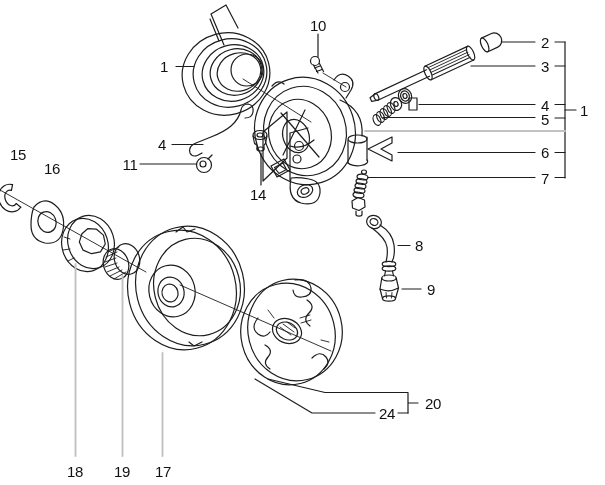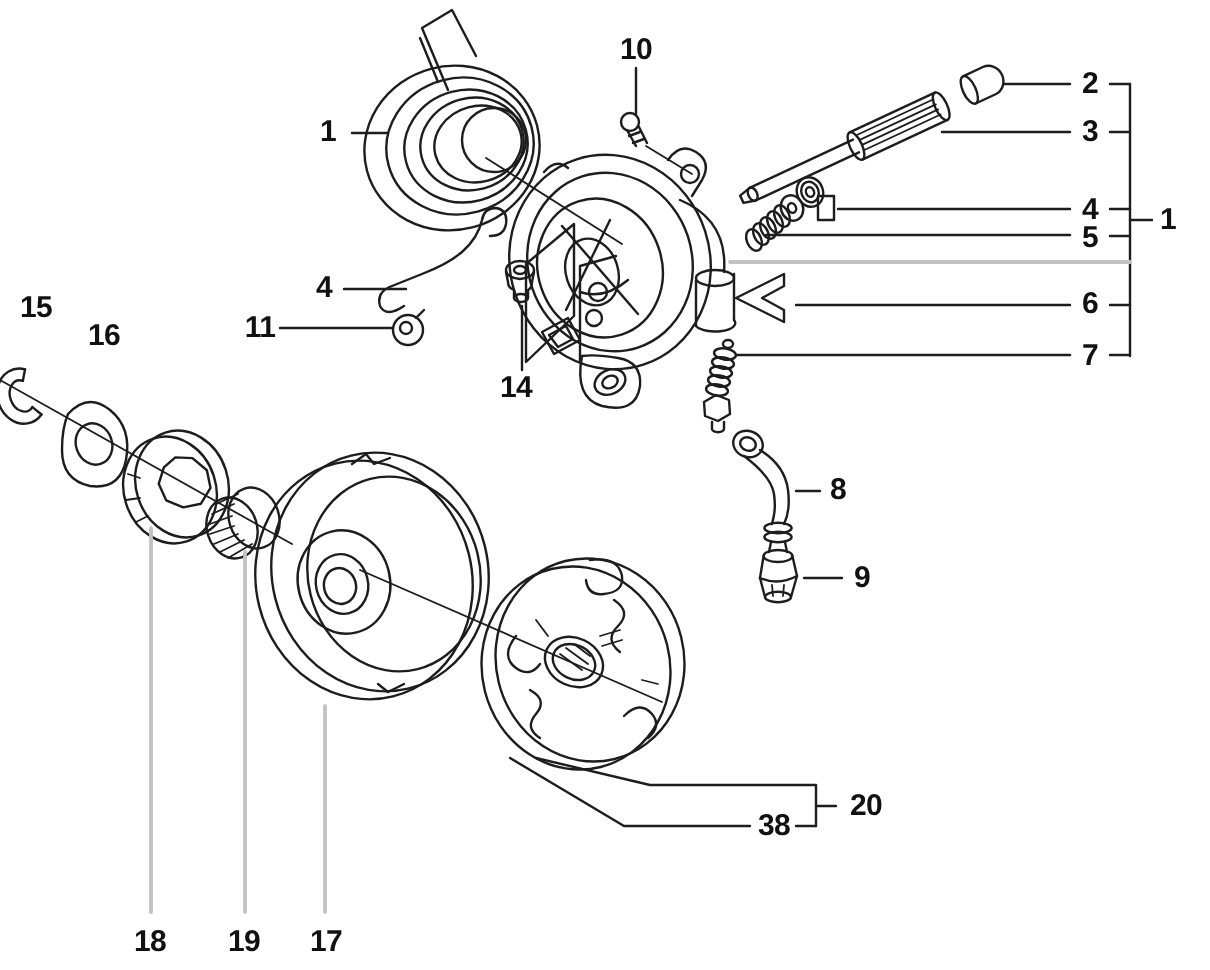--- a/index.html
+++ b/index.html
@@ -4,21 +4,21 @@
 <style>
   html,body{margin:0;padding:0;background:#ffffff;}
   .stage{position:relative;width:605px;height:485px;background:#ffffff;overflow:hidden;
          font-family:"Liberation Sans",sans-serif;}
   .stage svg{position:absolute;left:0;top:0;}
   .stage svg *{stroke:#1d1d1d;fill:none;stroke-width:1.2;stroke-linecap:round;stroke-linejoin:round;}
   .stage svg .thin{stroke-width:0.9;}
   .stage svg .gray{stroke:#c2c2c2;stroke-width:1.9;}
   .stage svg .leader{stroke-width:1.1;}
   .callout{position:absolute;transform:translate(-50%,-50%);
-           font-weight:700;font-size:15px;line-height:1;color:#111;
+           font-weight:400;font-size:15px;line-height:1;color:#111;
            letter-spacing:-0.3px;white-space:nowrap;}
 </style>
 </head>
 <body>
 
 <div class="stage">
 
 <svg width="605" height="485" viewBox="0 0 605 485">
 
   <g>
@@ -237,14 +237,14 @@
   <div class="callout" style="left:164px;top:66px">1</div>
   <div class="callout" style="left:162px;top:144px">4</div>
   <div class="callout" style="left:130px;top:164px">11</div>
   <div class="callout" style="left:258px;top:194px">14</div>
   <div class="callout" style="left:18px;top:154px">15</div>
   <div class="callout" style="left:52px;top:168px">16</div>
   <div class="callout" style="left:163px;top:471px">17</div>
   <div class="callout" style="left:75px;top:471px">18</div>
   <div class="callout" style="left:122px;top:471px">19</div>
   <div class="callout" style="left:433px;top:403px">20</div>
-  <div class="callout" style="left:387px;top:413px">38</div>
+  <div class="callout" style="left:387px;top:413px">24</div>
 </div>
 
 </body></html>

